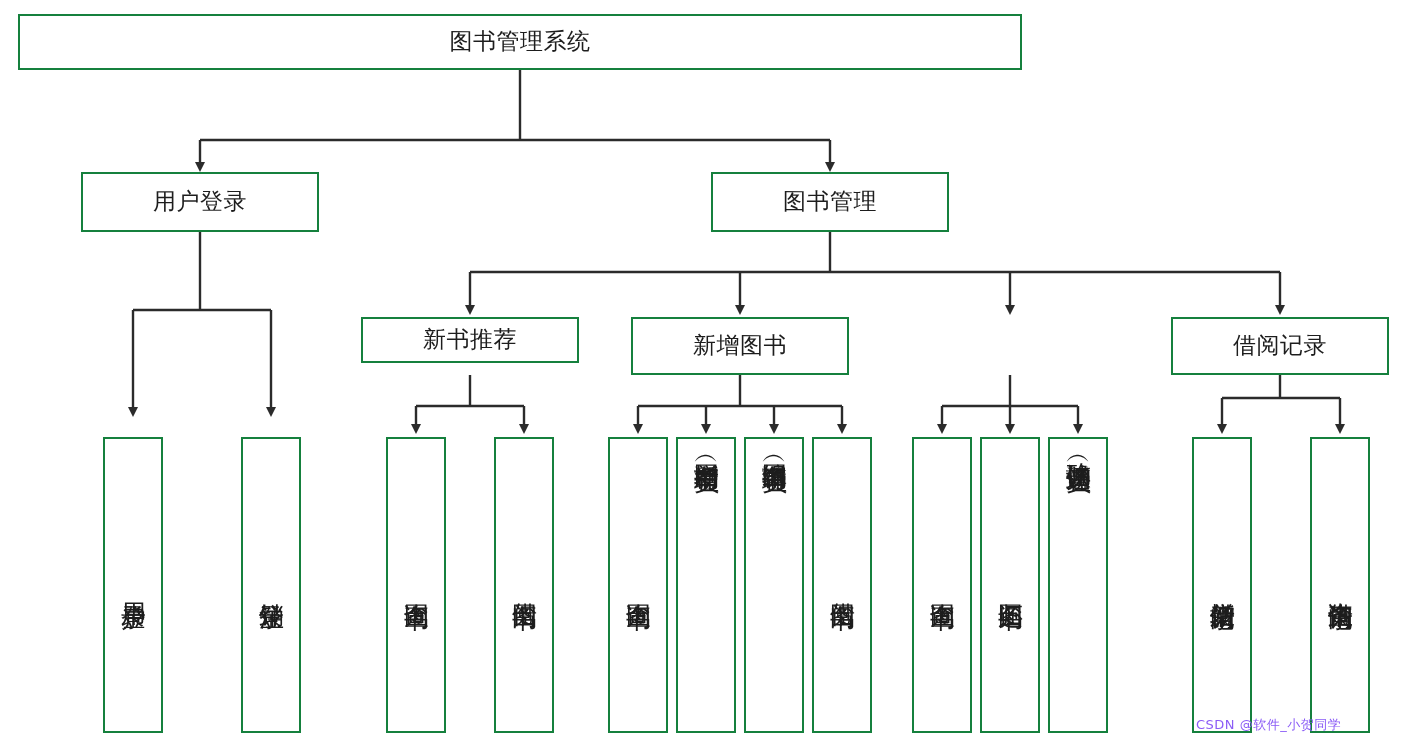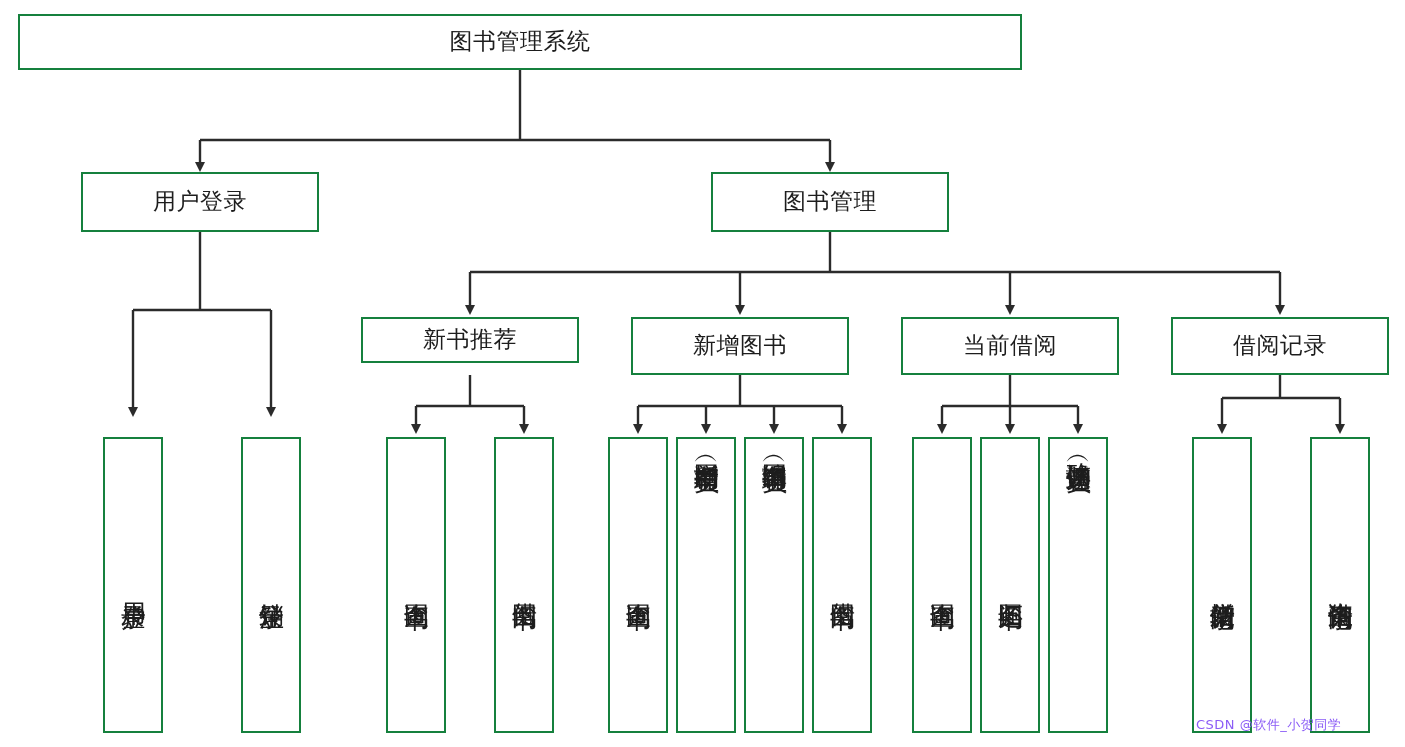--- a/index.html
+++ b/index.html
@@ -134,23 +134,20 @@
   <div class="node node-h" style="left:711px; top:172px; width:238px; height:60px;">
     <span>图书管理</span>
   </div>
 
   <div class="node node-h" style="left:361px; top:317px; width:218px; height:46px;">
     <span>新书推荐</span>
   </div>
   <div class="node node-h" style="left:631px; top:317px; width:218px; height:58px;">
     <span>新增图书</span>
   </div>
-  <div class="node node-h" style="left:901px; top:317px; width:218px; height:58px;">
-    <span>当前借阅</span>
-  </div>
   <div class="node node-h" style="left:1171px; top:317px; width:218px; height:58px;">
     <span>借阅记录</span>
   </div>
 
   <div class="node node-v centered" style="left:103px; top:437px; width:60px; height:296px;">
     <span class="vtext">用户登录</span>
   </div>
   <div class="node node-v centered" style="left:241px; top:437px; width:60px; height:296px;">
     <span class="vtext">注销登录</span>
   </div>

